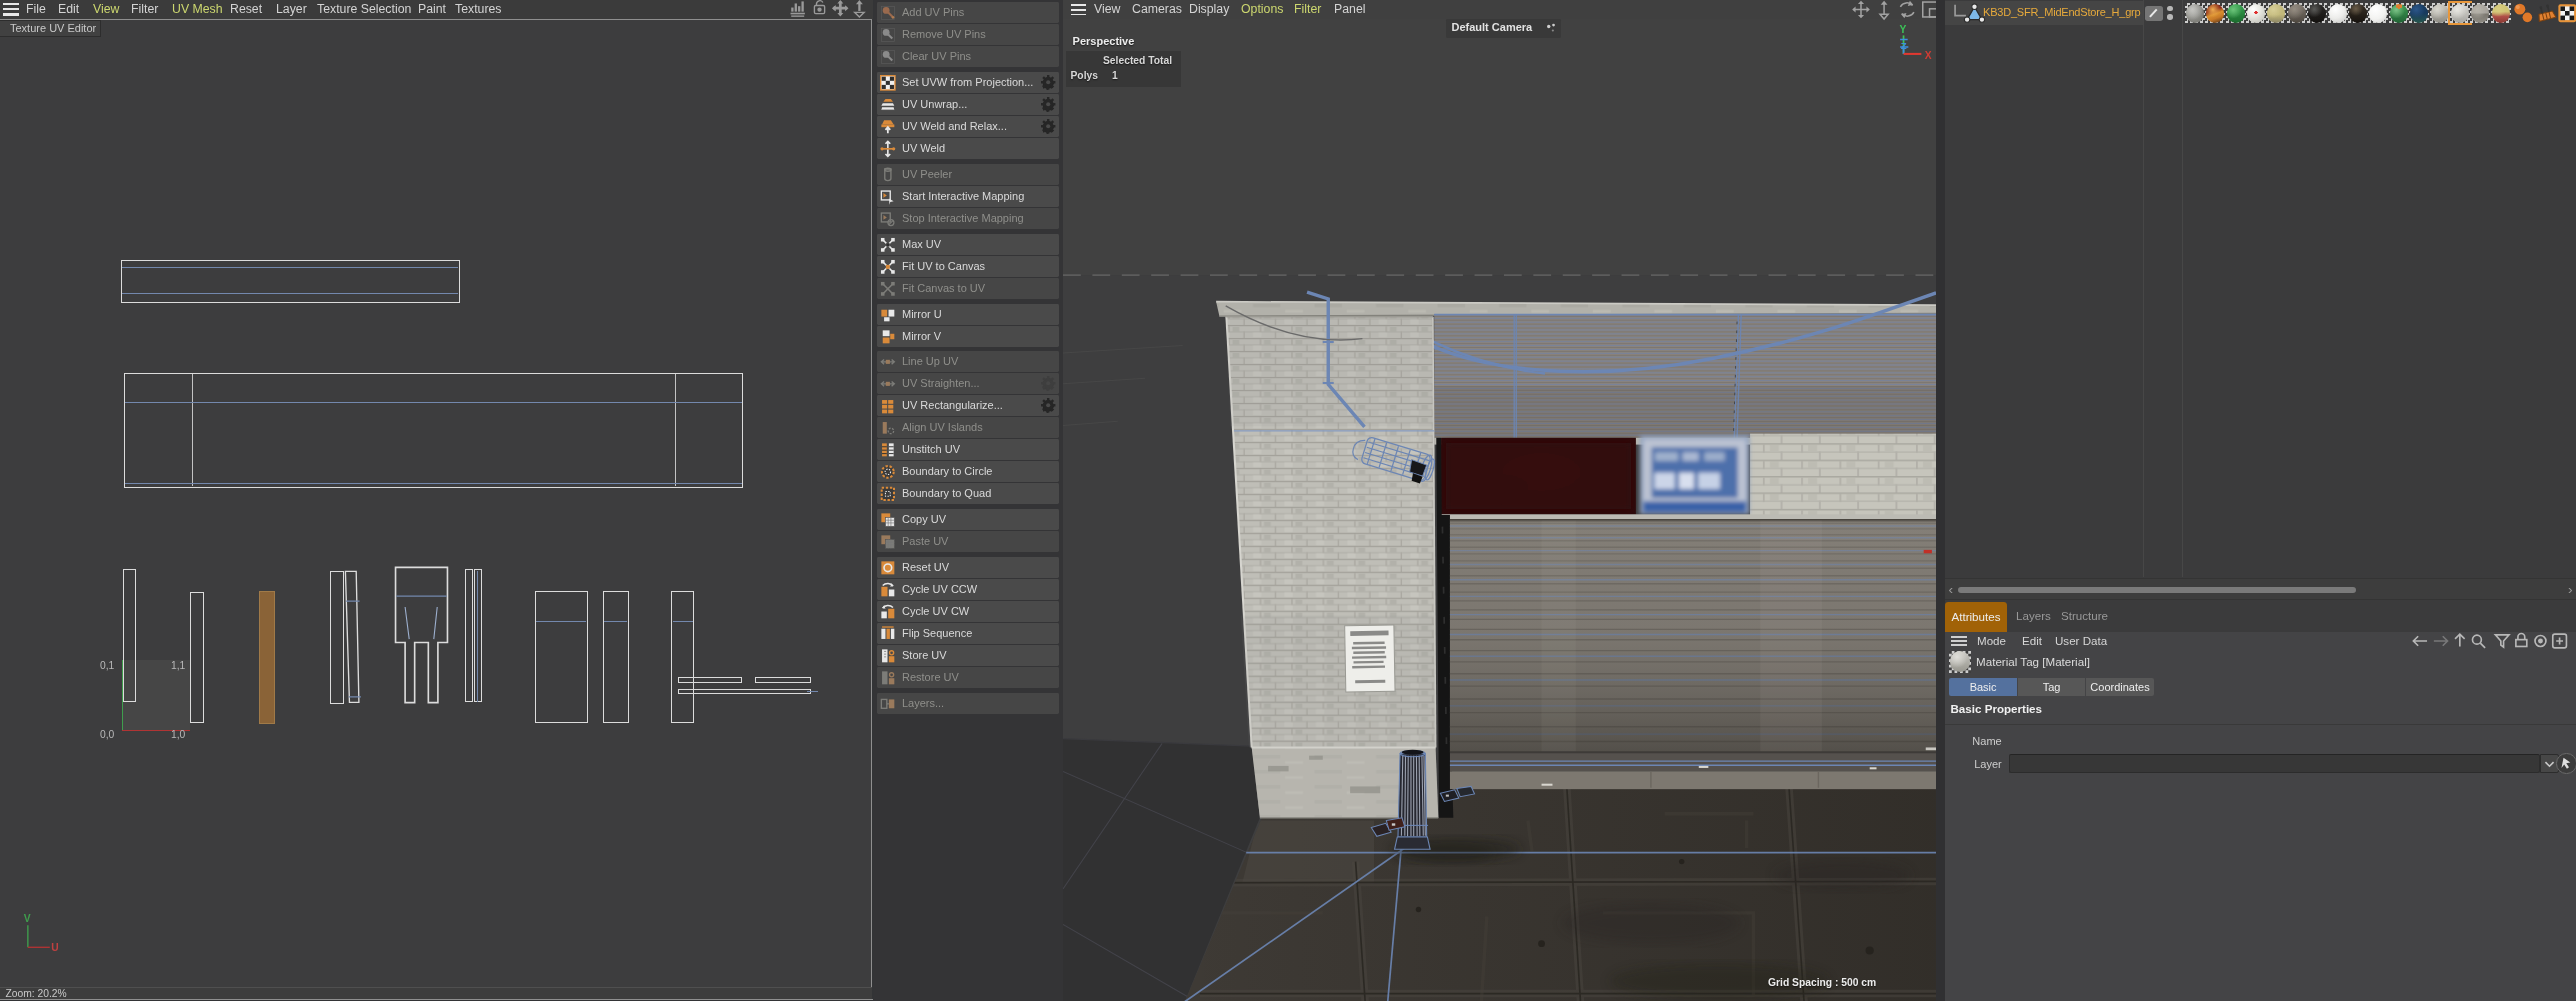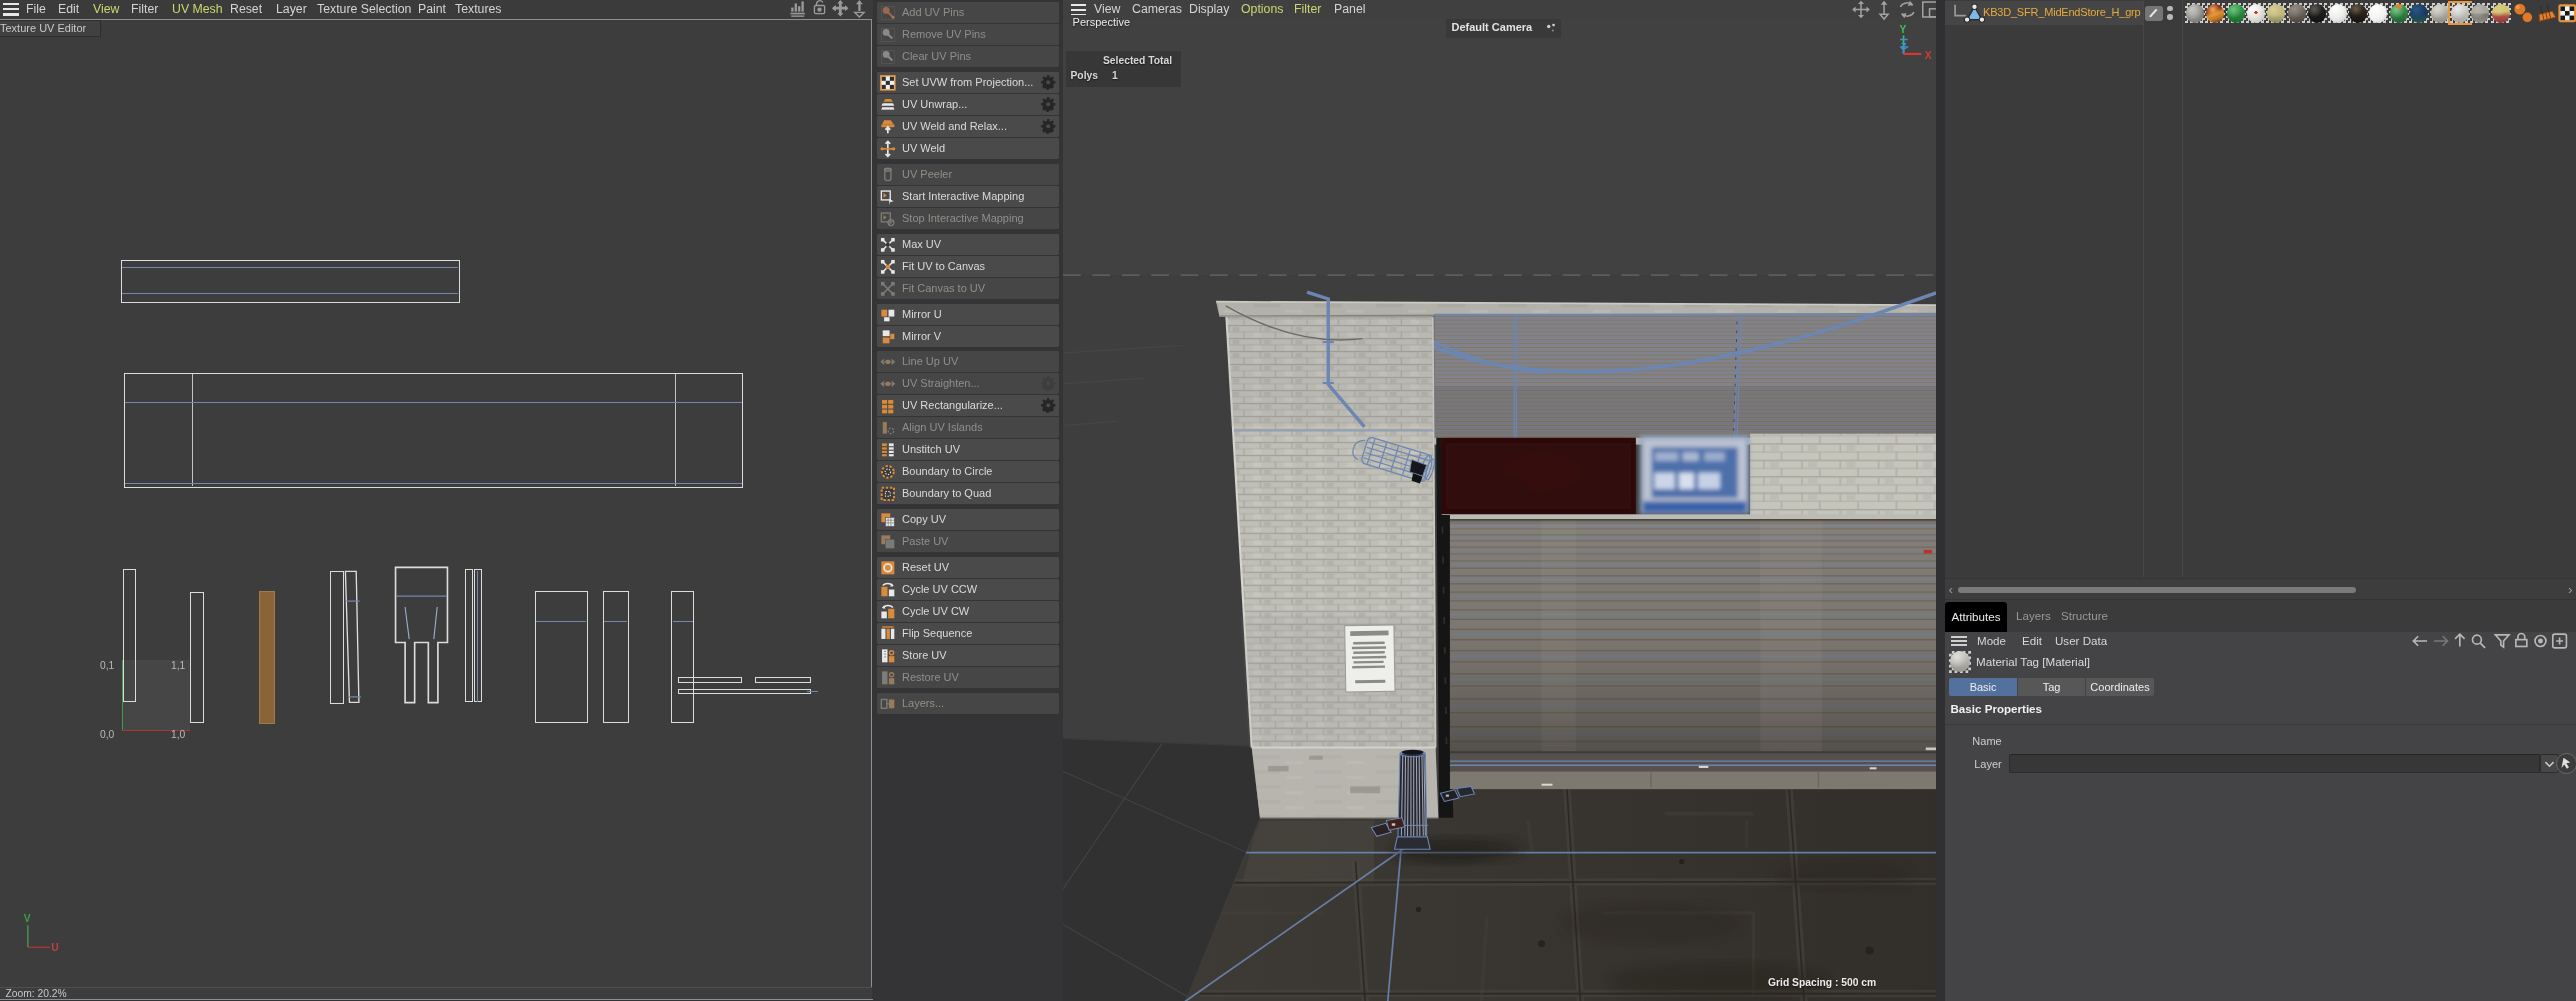--- a/index.html
+++ b/index.html
@@ -7,60 +7,60 @@
 #app{position:relative;width:2576px;height:1002px;background:#333436;color:#d0d0d0}
 
 #menubar{left:0;top:0;width:873px;height:19px;background:#3b3b3b}
 .mitem{position:absolute;top:0;height:30px;line-height:19px;font-size:12.3px;color:#d4d4d4}
 .mitem.hl{color:#ccd76f}
 .hamb{position:absolute;left:2.7px;top:3.4px;width:16.4px;height:12.3px;
  background:linear-gradient(#e8e8e8 0 2.3px,transparent 0 5px,#e8e8e8 0 7.4px,transparent 0 10px,#e8e8e8 0 12.3px)}
 
 #uvarea{left:0;top:19px;width:872px;height:969px;background:#3d3d3e;border-right:1.4px solid #8f8f8f;border-top:1px solid #8f8f8f}
 #uvtab{left:0;top:20px;width:101px;height:17px;background:#414141;border:0.7px solid #2d2d2d;border-left:none;
- color:#c9c9c9;font-size:11px;line-height:15.7px;padding-left:0;white-space:nowrap}
+ color:#c9c9c9;font-size:11px;line-height:15.7px;padding-left:10px;white-space:nowrap}
 #statusbar{left:0;top:987px;width:872px;height:11.6px;background:#3d3d3d;border-top:0.7px solid #4f4f4f;
  color:#c9c9c9;font-size:10.3px}
 #statusbar span{position:absolute;left:5.5px;top:0px}
 #botline{left:0;top:999px;width:873px;height:1.4px;background:#8f8f8f}
 #botfill{left:0;top:1000px;width:873px;height:1.4px;background:#333436}
 .wire{position:absolute;border:1.4px solid #dcdcdc}
 .uvlbl{position:absolute;font-size:10.3px;color:#b9b9b9}
 
 #cmdcol{left:874px;top:0;width:189px;height:1002px;background:#343436}
 .crow{position:absolute;left:3.4px;width:182px;height:21px;background:#4a4a4a;border-radius:1.4px}
 .crow.dim{background:#464646}
 .crow .lbl{position:absolute;left:24.6px;top:0;height:21px;line-height:21px;font-size:11px;color:#dadada;white-space:nowrap}
 .crow.dim .lbl{color:#8f8f8b}
 .cicon{position:absolute;left:2.7px;top:2.7px;width:15.7px;height:15.7px}
 
 #vp{left:1063px;top:0;width:873px;height:1002px;background:#404040;overflow:hidden}
 #vpbar{position:absolute;left:0;top:0;width:873px;height:19px;background:#404040}
 .vitem{position:absolute;top:0;height:19px;line-height:19px;font-size:12.3px;color:#d4d4d4}
 .vitem.hl{color:#ccd76f}
 .hud{position:absolute;font-size:10.3px;font-weight:bold;color:#d8d8d8;text-shadow:0 0.7px 1.4px rgba(0,0,0,.6)}
-#persp{left:9.6px;top:16px;font-size:11px;font-weight:normal;color:#ededed}
+#persp{left:9.6px;top:35px;font-size:11px;font-weight:bold;color:#ededed}
 #defcam{left:383px;top:19px;width:115px;height:18.5px;background:rgba(40,40,40,.32);border-radius:1.4px}
 #defcam span{position:absolute;left:5.5px;top:2.1px;font-size:11px;font-weight:bold;color:#e2e2e2}
 #gridtxt{position:absolute;left:705px;top:977px;font-size:10.3px;color:#ececec;font-weight:bold;text-shadow:0 0.7px 1.4px rgba(0,0,0,.5)}
 
 #split2{left:1936px;top:0;width:9px;height:1002px;background:#303032}
 
 #rp{left:1945px;top:0;width:631px;height:1002px;background:#3b3b3c;overflow:hidden}
 .coldiv{position:absolute;top:0;width:1.4px;height:577px;background:#474747}
 #objrow{position:absolute;left:0;top:1.4px;width:198px;height:24px;background:#454545}
 #objname{position:absolute;left:38px;top:6.2px;font-size:11px;color:#e7aa3c;white-space:nowrap;letter-spacing:-0.2px}
 .thumb{position:absolute;top:3.4px;width:20px;height:20px;
  background:conic-gradient(#cdcdcd 90deg,#3e3e3e 0 180deg,#cdcdcd 0 270deg,#3e3e3e 0) 0 0/5px 5px;overflow:hidden}
 .sph{position:absolute;left:0.7px;top:0.7px;width:18.5px;height:18.5px;border-radius:50%}
 #scrollrow{position:absolute;left:0;top:578px;width:631px;height:22px;background:#3d3d3d;border-top:0.7px solid #343434;border-bottom:0.7px solid #343434}
 #scrollthumb{position:absolute;left:13px;top:7.5px;width:398px;height:6.8px;border-radius:3.4px;background:#7a7a7a}
 .sarr{position:absolute;top:2.7px;font-size:13.7px;color:#9a9a9a}
 #tabsrow{position:absolute;left:0;top:600px;width:631px;height:32px;background:#3b3b3c}
-#tabattr{position:absolute;left:0;top:2.1px;width:62px;height:30px;background:#000000;border-radius:3.4px 3.4px 0 0;
+#tabattr{position:absolute;left:0;top:2.1px;width:62px;height:30px;background:#a16207;border-radius:3.4px 3.4px 0 0;
  font-size:11.6px;color:#ececec;text-align:center;line-height:30px}
 .tabdim{position:absolute;top:0;height:32px;line-height:32px;font-size:11.6px;color:#999}
 #attrarea{position:absolute;left:0;top:632px;width:631px;height:369px;background:#444446}
 #modebar{position:absolute;left:0;top:0;width:631px;height:18px}
 .aitem{position:absolute;top:0;height:18px;line-height:18px;font-size:11.6px;color:#d6d6d6}
 #mtrow{position:absolute;left:4.1px;top:18.5px;width:615px;height:23px}
 #mtname{position:absolute;left:27px;top:4.8px;font-size:11.6px;color:#dcdcdc}
 .btn{position:absolute;top:46px;height:18px;font-size:11px;color:#eee;text-align:center;line-height:18px}
 #bprops{position:absolute;left:5.5px;top:70px;font-size:11.6px;font-weight:bold;color:#f0f0f0}
 #adiv{position:absolute;left:0;top:92px;width:631px;height:1.4px;background:#393939}

